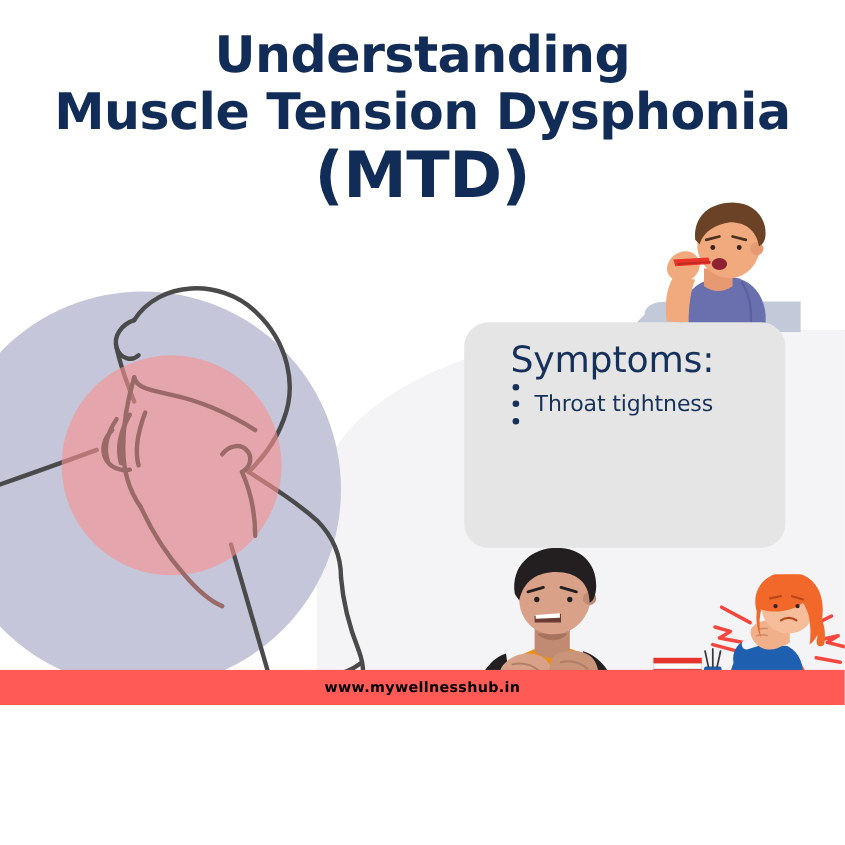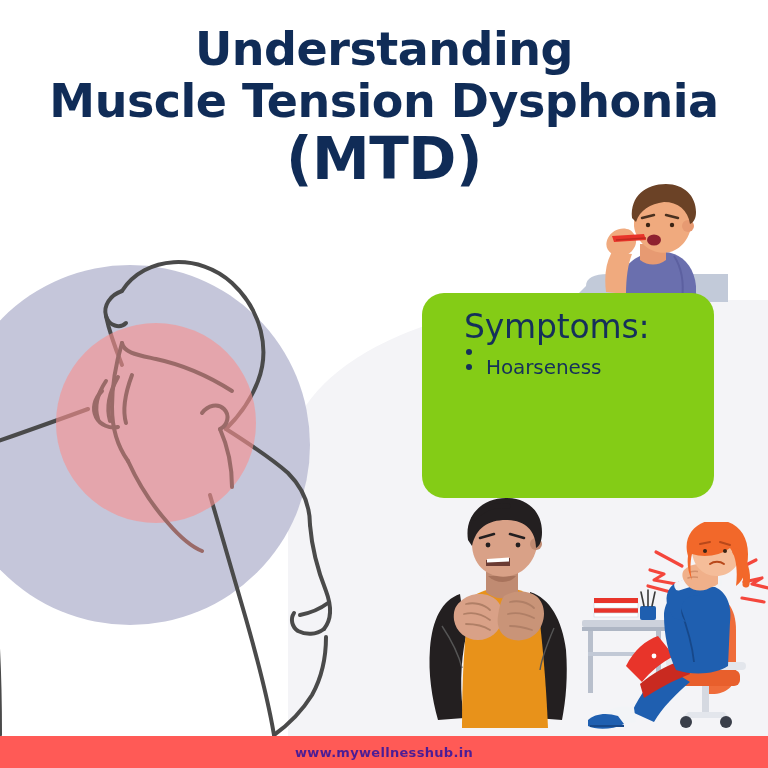--- a/index.html
+++ b/index.html
@@ -5,21 +5,21 @@
 <style>
   * { margin:0; padding:0; box-sizing:border-box; }
   html,body { width:768px; height:768px; }
   body {
     font-family:"Liberation Sans", sans-serif;
     background:#ffffff;
     overflow:hidden;
   }
   #canvas {
     position:relative;
-    width:768px; height:768px;
+    width:768px; height:641px;
     background:#ffffff;
     overflow:hidden;
   }
 
   
   .bg-curve {
     position:absolute;
     right:-40px; top:300px;
     width:520px; height:470px;
     background:#f4f4f7;
@@ -49,21 +49,21 @@
 
   
   .hero { position:absolute; left:-30px; top:195px; width:420px; height:545px; z-index:2; }
   .hero svg { display:block; }
 
   
   .symptoms-panel {
     position:absolute;
     left:422px; top:293px;
     width:292px; height:205px;
-    background:#84cc16;
+    background:#e5e5e5;
     border-radius:22px;
     z-index:5;
     padding:16px 0 0 0;
   }
   .symptoms-title {
     color:#15305a;
     font-family:"DejaVu Sans", sans-serif;
     font-size:33px;
     font-weight:400;
     margin-left:42px;
@@ -103,21 +103,21 @@
     position:absolute;
     left:0; bottom:0;
     width:768px; height:32px;
     background:#ff5a56;
     display:flex;
     align-items:center;
     justify-content:center;
     z-index:10;
   }
   .footer-url {
-    color:#4c1d95;
+    color:#000000;
     font-family:"DejaVu Sans", sans-serif;
     font-size:13px;
     font-weight:bold;
     letter-spacing:0.3px;
   }
 </style>
 </head>
 <body>
 
 <div id="canvas">
@@ -352,21 +352,24 @@
   </div>
 
   <div class="symptoms-panel">
     <div class="symptoms-title">Symptoms:</div>
     <ul class="symptoms-list">
       <li>
         <span class="bullet"></span>
       </li>
       <li>
         <span class="bullet"></span>
-        <span>Hoarseness</span>
+        <span>Throat tightness</span>
+      </li>
+      <li>
+        <span class="bullet"></span>
       </li>
     </ul>
   </div>
 
   <div class="footer-bar">
     <span class="footer-url">www.mywellnesshub.in</span>
   </div>
 
 </div>
 

